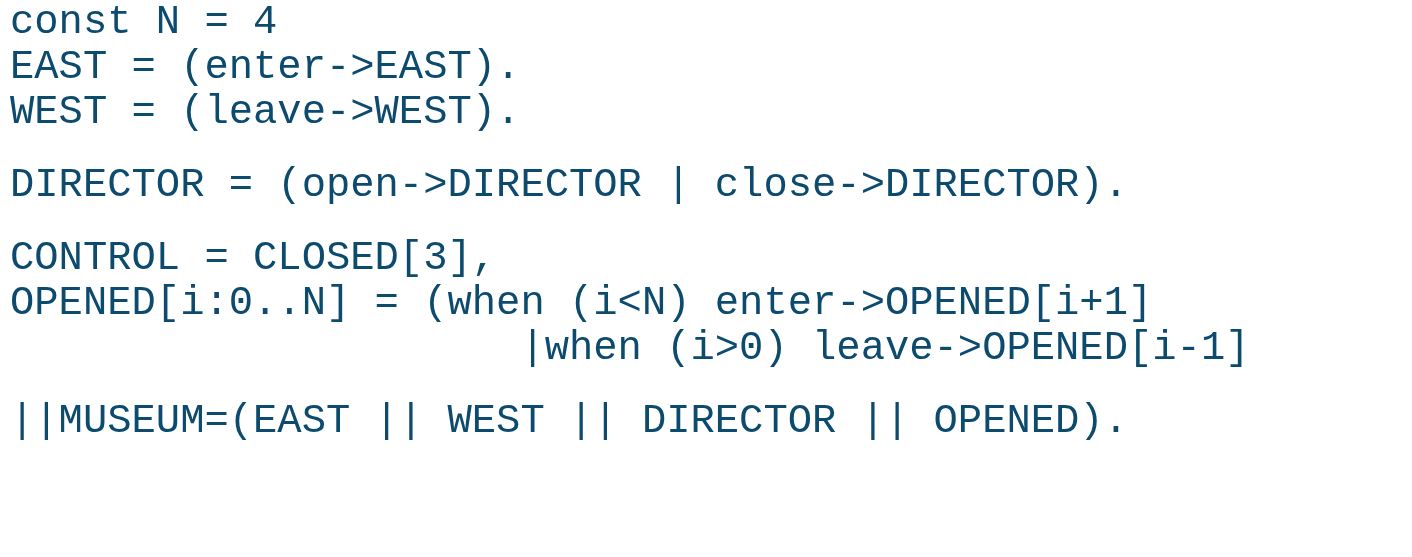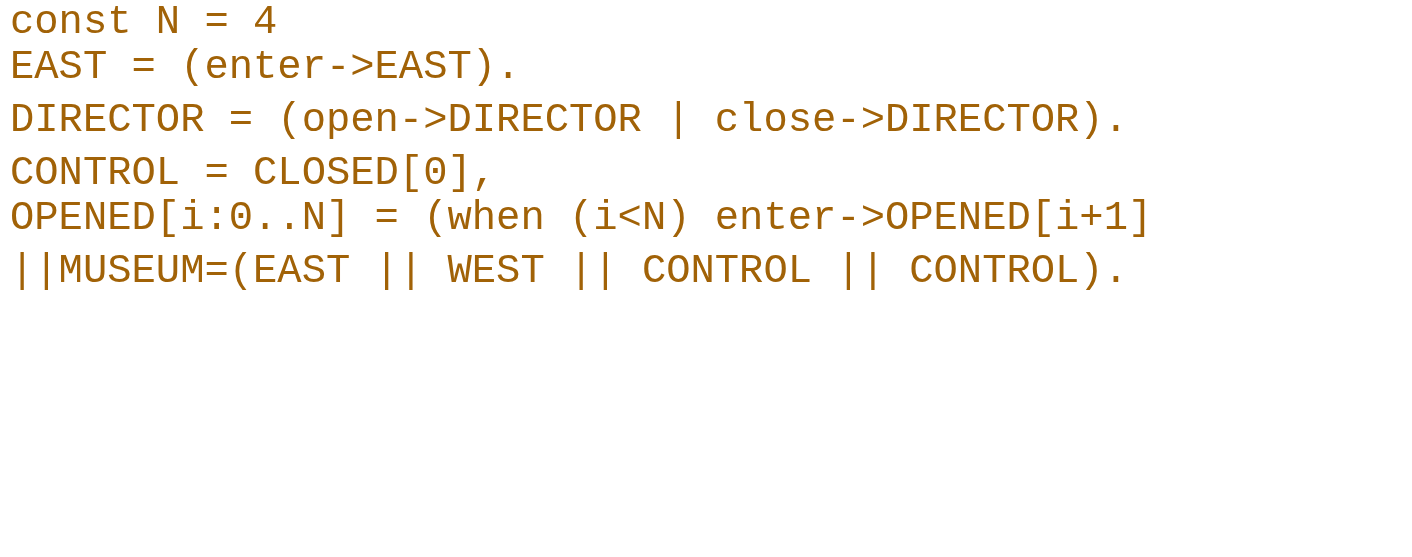--- a/index.html
+++ b/index.html
@@ -12,46 +12,48 @@
     background: #ffffff;
     overflow: hidden;
   }
   .code {
     box-sizing: border-box;
     padding: 0 11px 0 10px;
     font-family: "Liberation Mono", monospace;
     font-size: 40.5px;
     line-height: 45px;
     font-weight: normal;
-    color: #a16207;
+    color: #0c4a6e;
   }
   .code-line {
     white-space: pre;
     height: 45px;
   }
   .code-block + .code-block {
-    margin-top: 8px;
+    margin-top: 28px;
   }
 </style>
 </head>
 <body>
 
 <div class="code">
 
   <div class="code-block">
     <div class="code-line">const N = 4</div>
     <div class="code-line">EAST = (enter-&gt;EAST).</div>
+    <div class="code-line">WEST = (leave-&gt;WEST).</div>
   </div>
 
   <div class="code-block">
     <div class="code-line">DIRECTOR = (open-&gt;DIRECTOR | close-&gt;DIRECTOR).</div>
   </div>
 
   <div class="code-block">
-    <div class="code-line">CONTROL = CLOSED[0],</div>
+    <div class="code-line">CONTROL = CLOSED[3],</div>
     <div class="code-line">OPENED[i:0..N] = (when (i&lt;N) enter-&gt;OPENED[i+1]</div>
+    <div class="code-line">                     |when (i&gt;0) leave-&gt;OPENED[i-1]</div>
   </div>
 
   <div class="code-block">
-    <div class="code-line">||MUSEUM=(EAST || WEST || CONTROL || CONTROL).</div>
+    <div class="code-line">||MUSEUM=(EAST || WEST || DIRECTOR || OPENED).</div>
   </div>
 
 </div>
 
 </body></html>

